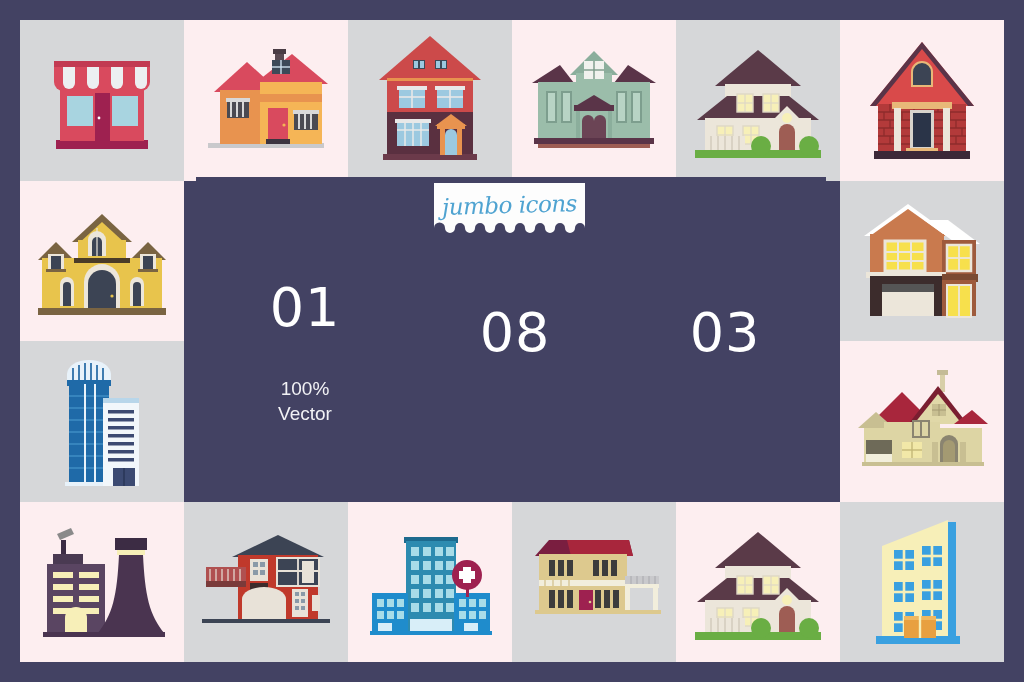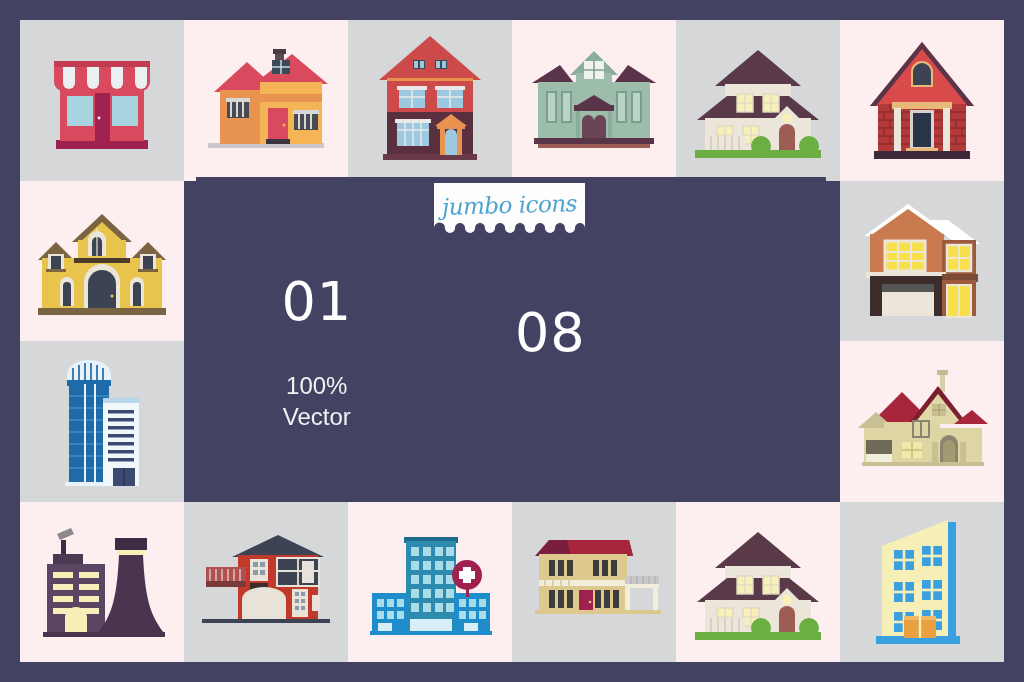--- a/index.html
+++ b/index.html
@@ -34,21 +34,21 @@
     align-items:center;justify-content:space-around;
     padding-top:28px;box-sizing:border-box;
   }
   .col{display:flex;flex-direction:column;align-items:center;justify-content:center;margin-left:8px;}
   .num{
     color:#ffffff;font-size:54px;font-weight:400;letter-spacing:1px;
     line-height:1;margin-bottom:42px;
     font-family:"DejaVu Sans", sans-serif;
   }
   .cap{
-    color:#f2f2f5;font-size:24px;line-height:1.28;text-align:center;font-weight:300;
+    color:#f2f2f5;font-size:19px;line-height:1.28;text-align:center;font-weight:300;
     font-family:"Liberation Sans", sans-serif;
   }
 
   
   .tag{
     position:absolute;left:434px;top:183px;width:151px;height:58px;
   }
   .tag svg{display:block;}
   .tag .script{
     position:absolute;left:0;top:0;width:151px;height:44px;
@@ -685,20 +685,21 @@
         </div>
       </div>
 
       <div class="col">
         <div class="num">08</div>
         <div class="cap">
         </div>
       </div>
 
       <div class="col">
+        <div class="num">03</div>
       </div>
 
     </div>
   </div>
 
   <div class="tag">
     <svg width="151" height="58" viewBox="0 0 151 58">
       <path d="M0 0 H151 V45
                a5 5 0 0 0 -10 0 a5 5 0 0 1 -10 0 a5 5 0 0 0 -10 0
                a5 5 0 0 1 -10 0 a5 5 0 0 0 -10 0 a5 5 0 0 1 -10 0

